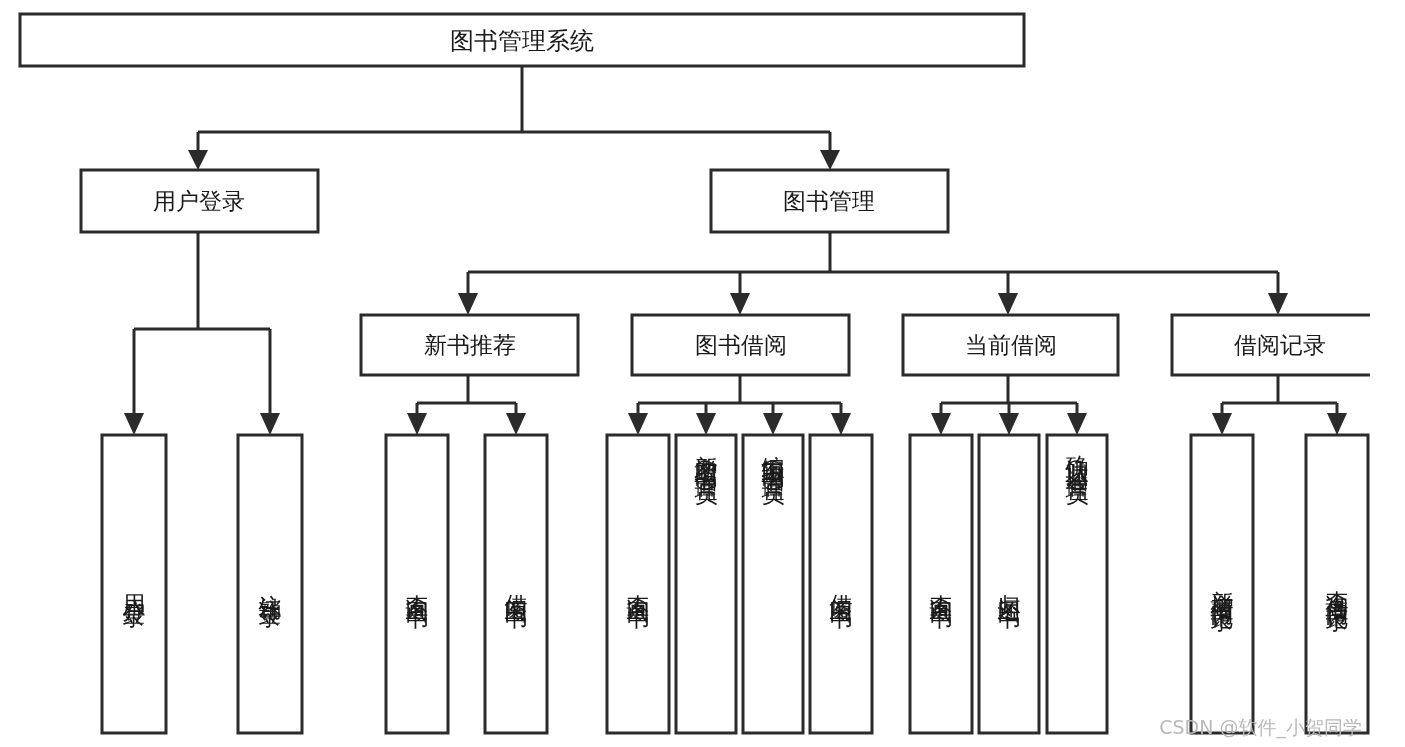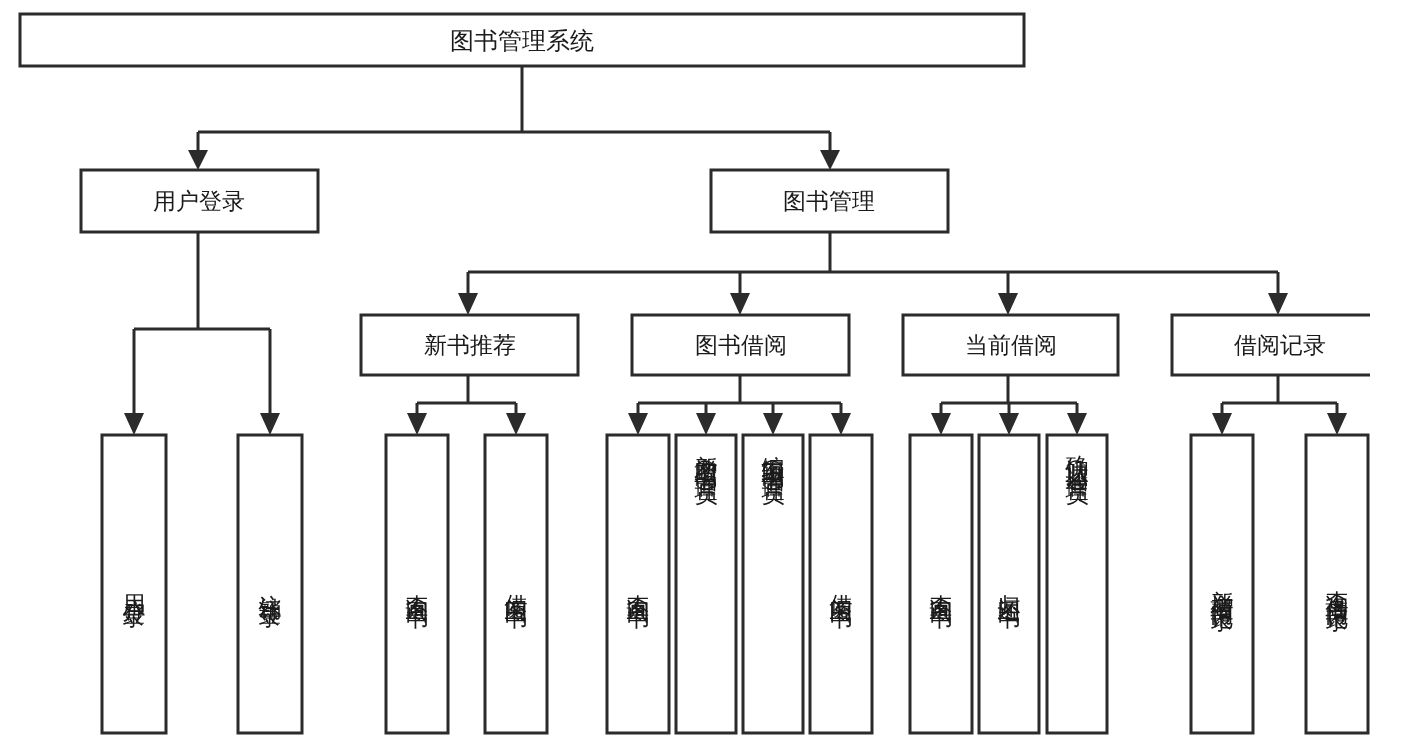--- a/index.html
+++ b/index.html
@@ -238,14 +238,15 @@
     <span class="vlabel">确认归还（管理员）</span>
   </div>
 
   <div class="vlabel-wrap" style="left:1191px; top:435px; width:62px; height:298px;">
     <span class="vlabel">新增借阅记录</span>
   </div>
   <div class="vlabel-wrap" style="left:1306px; top:435px; width:62px; height:298px;">
     <span class="vlabel">查询借阅记录</span>
   </div>
 
+  <div class="watermark">CSDN @软件_小贺同学</div>
 
 </div>
 
 </body></html>

